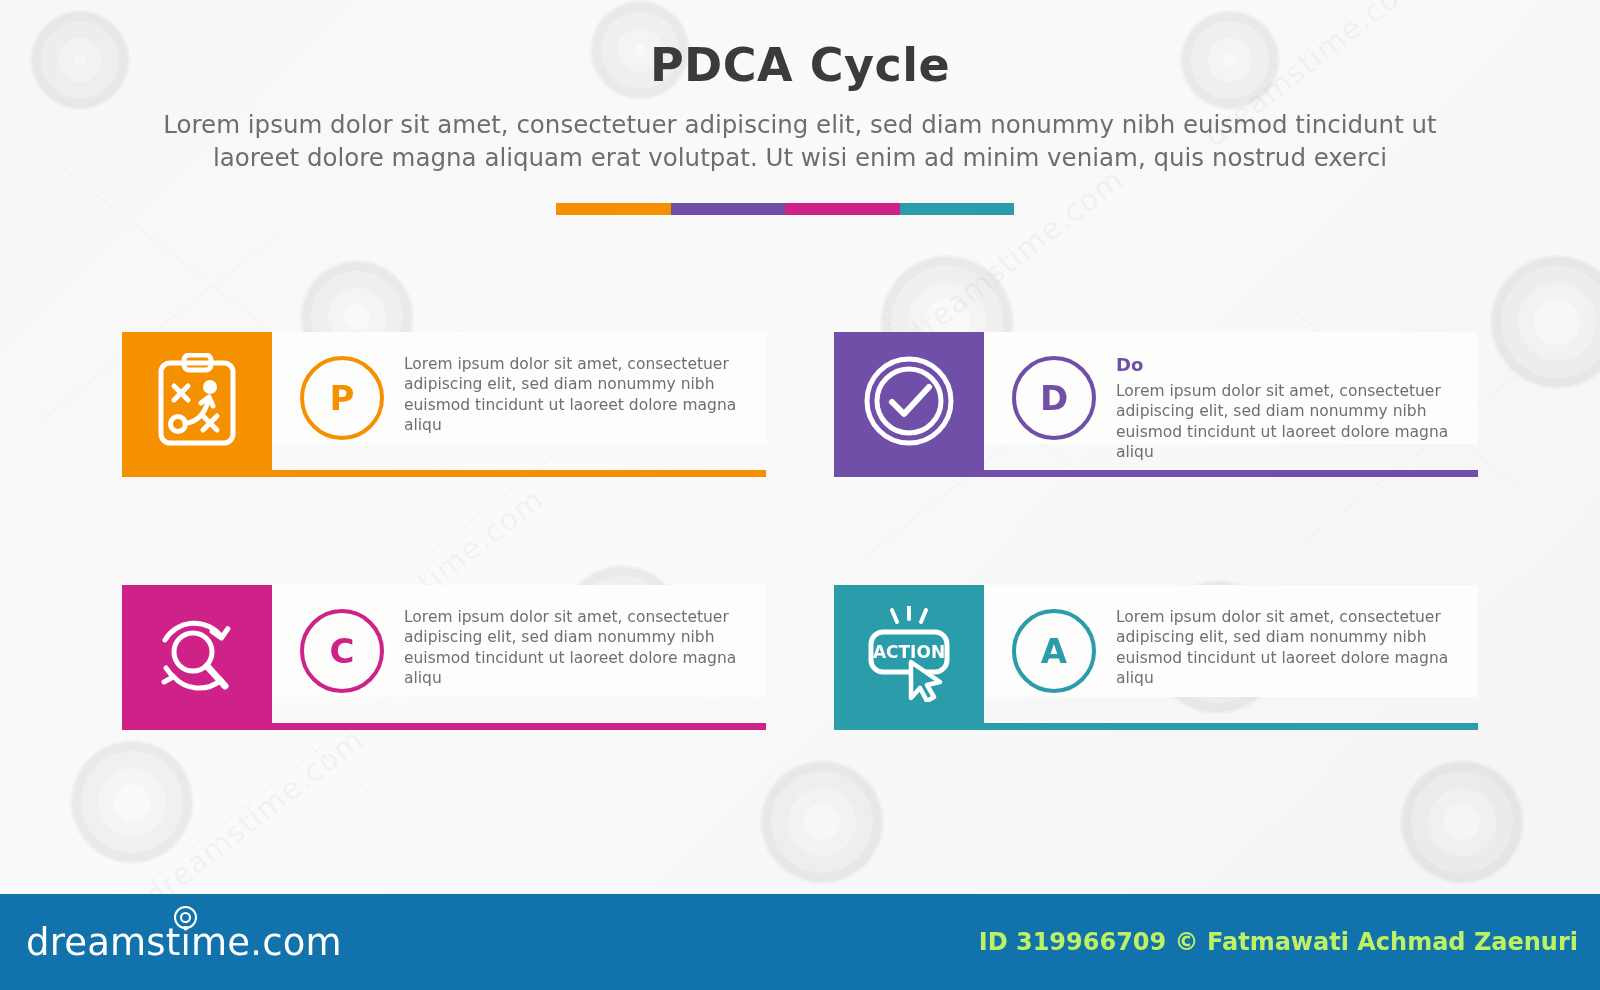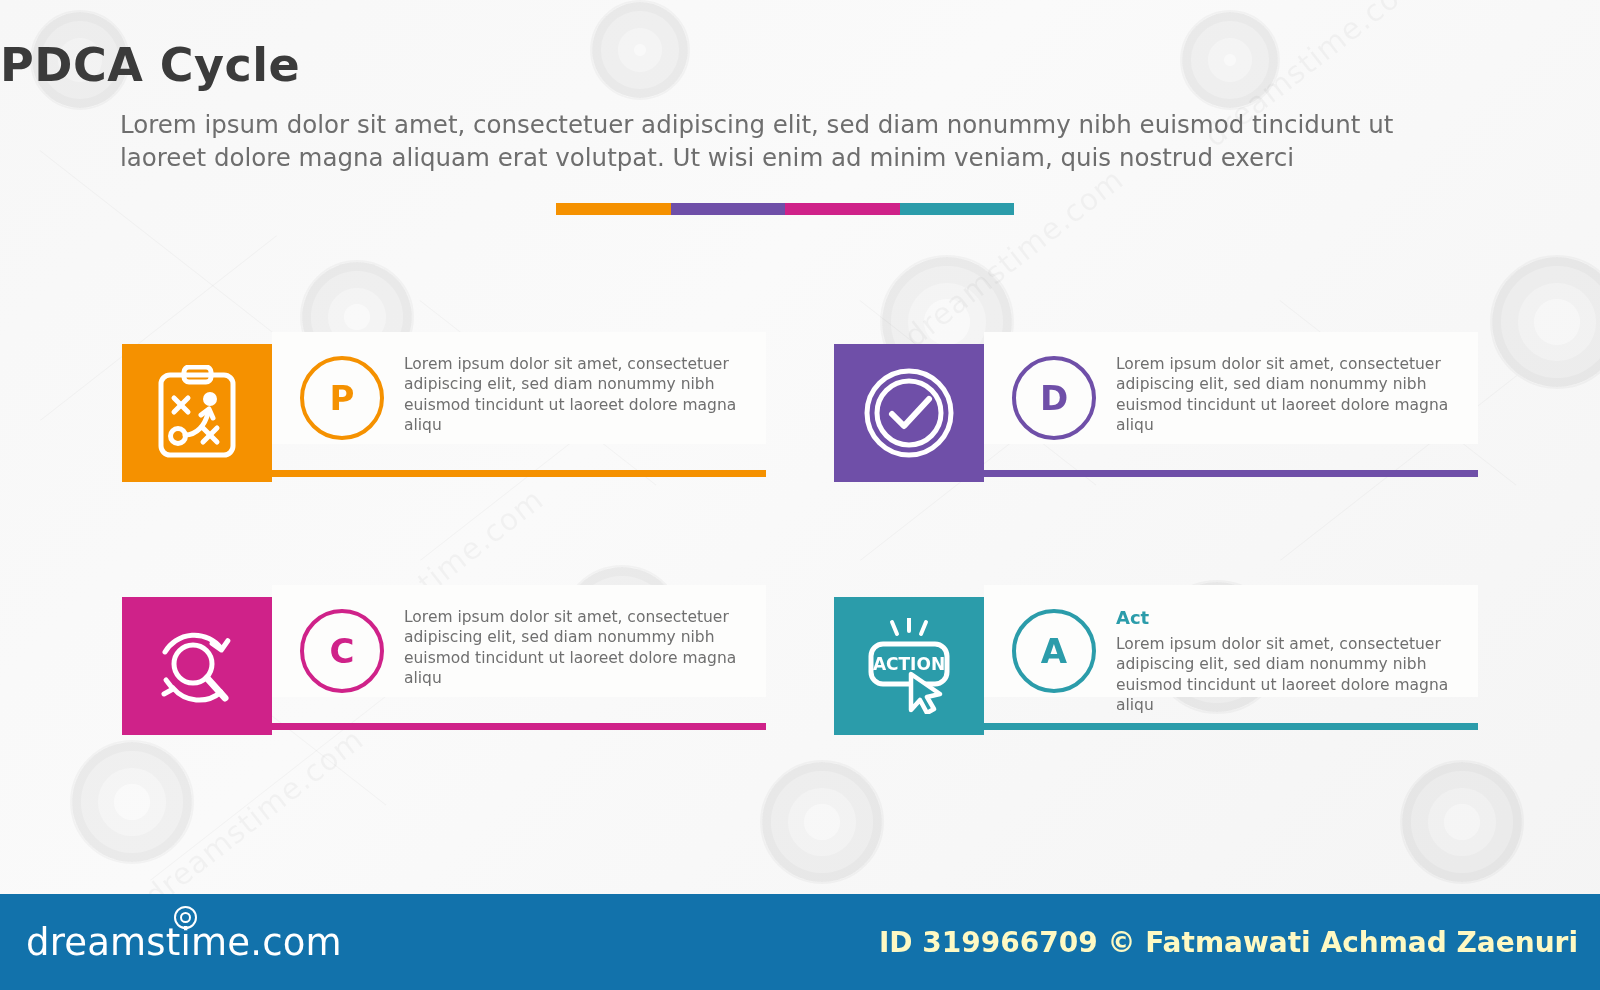--- a/index.html
+++ b/index.html
@@ -56,20 +56,21 @@
     transform: rotate(-38deg);
     white-space: nowrap;
     font-family: "DejaVu Sans", sans-serif;
   }
 
   
   .header {
     position: absolute;
     top: 0; left: 0; right: 0;
     z-index: 10;
+    text-align: center;
   }
   .title {
     margin: 0;
     padding-top: 38px;
     font-size: 46px;
     font-weight: bold;
     color: #3b3b3b;
     letter-spacing: 0.5px;
     font-family: "DejaVu Sans", sans-serif;
   }
@@ -120,21 +121,20 @@
     background: #fdfdfc;
   }
   .card-iconbox {
     position: absolute;
     left: 0; top: 0;
     width: 150px;
     height: 138px;
     display: flex;
     align-items: center;
     justify-content: center;
-    margin-top: 12px;
   }
   .card-bottombar {
     position: absolute;
     left: 0;
     bottom: 0;
     width: 100%;
     height: 7px;
   }
   .card-letter {
     position: absolute;
@@ -205,22 +205,22 @@
   }
   .brand-mark::after {
     content: "";
     position: absolute;
     left: 4px; top: 4px;
     width: 7px; height: 7px;
     border-radius: 50%;
     border: 2px solid #ffffff;
   }
   .credit {
-    color: #fef9c3;
-    font-size: 28px;
+    color: #bef264;
+    font-size: 24px;
     font-weight: bold;
     font-family: "DejaVu Sans", sans-serif;
   }
 </style>
 </head>
 <body>
 
 <div id="stage">
 
   <div class="wm-layer">
@@ -303,20 +303,21 @@
           <svg width="92" height="92" viewBox="0 0 92 92">
             <circle cx="46" cy="46" r="42" fill="none" stroke="#ffffff" stroke-width="5"></circle>
             <circle cx="46" cy="46" r="32" fill="none" stroke="#ffffff" stroke-width="5"></circle>
             <path d="M29 47 L41 59 L66 32" fill="none" stroke="#ffffff" stroke-width="6" stroke-linecap="round" stroke-linejoin="round"></path>
           </svg>
         </div>
         <div class="card-letter" style="color:#6f4fa8">
           <span>D</span>
         </div>
         <div class="card-text">
+          <h3 class="card-heading" style="color:#6f4fa8">Do</h3>
           <p class="card-body">Lorem ipsum dolor sit amet, consectetuer adipiscing elit, sed diam nonummy nibh euismod tincidunt ut laoreet dolore magna aliqu</p>
         </div>
       </div>
     </div>
 
     <div class="grid-row">
 
       <div class="card">
         <div class="card-white"></div>
         <div class="card-bottombar" style="background:#cf2289"></div>
@@ -350,21 +351,20 @@
             </g>
             <rect x="12" y="26" width="76" height="40" rx="12" ry="12" fill="none" stroke="#ffffff" stroke-width="5"></rect>
             <text x="50" y="52" text-anchor="middle" fill="#ffffff" font-size="17" font-weight="bold" font-family="DejaVu Sans, sans-serif">ACTION</text>
             <path d="M52 56 L52 92 L61 82 L68 95 L75 91 L68 79 L81 76 Z" fill="#2b9caa" stroke="#ffffff" stroke-width="4.5" stroke-linejoin="round"></path>
           </svg>
         </div>
         <div class="card-letter" style="color:#2b9caa">
           <span>A</span>
         </div>
         <div class="card-text">
-          <h3 class="card-heading" style="color:#2b9caa">Act</h3>
           <p class="card-body">Lorem ipsum dolor sit amet, consectetuer adipiscing elit, sed diam nonummy nibh euismod tincidunt ut laoreet dolore magna aliqu</p>
         </div>
       </div>
     </div>
   </div>
 
   <div class="footer">
     <div class="brand">
       <span>dreamstime.com</span>
       <span class="brand-mark"></span>

